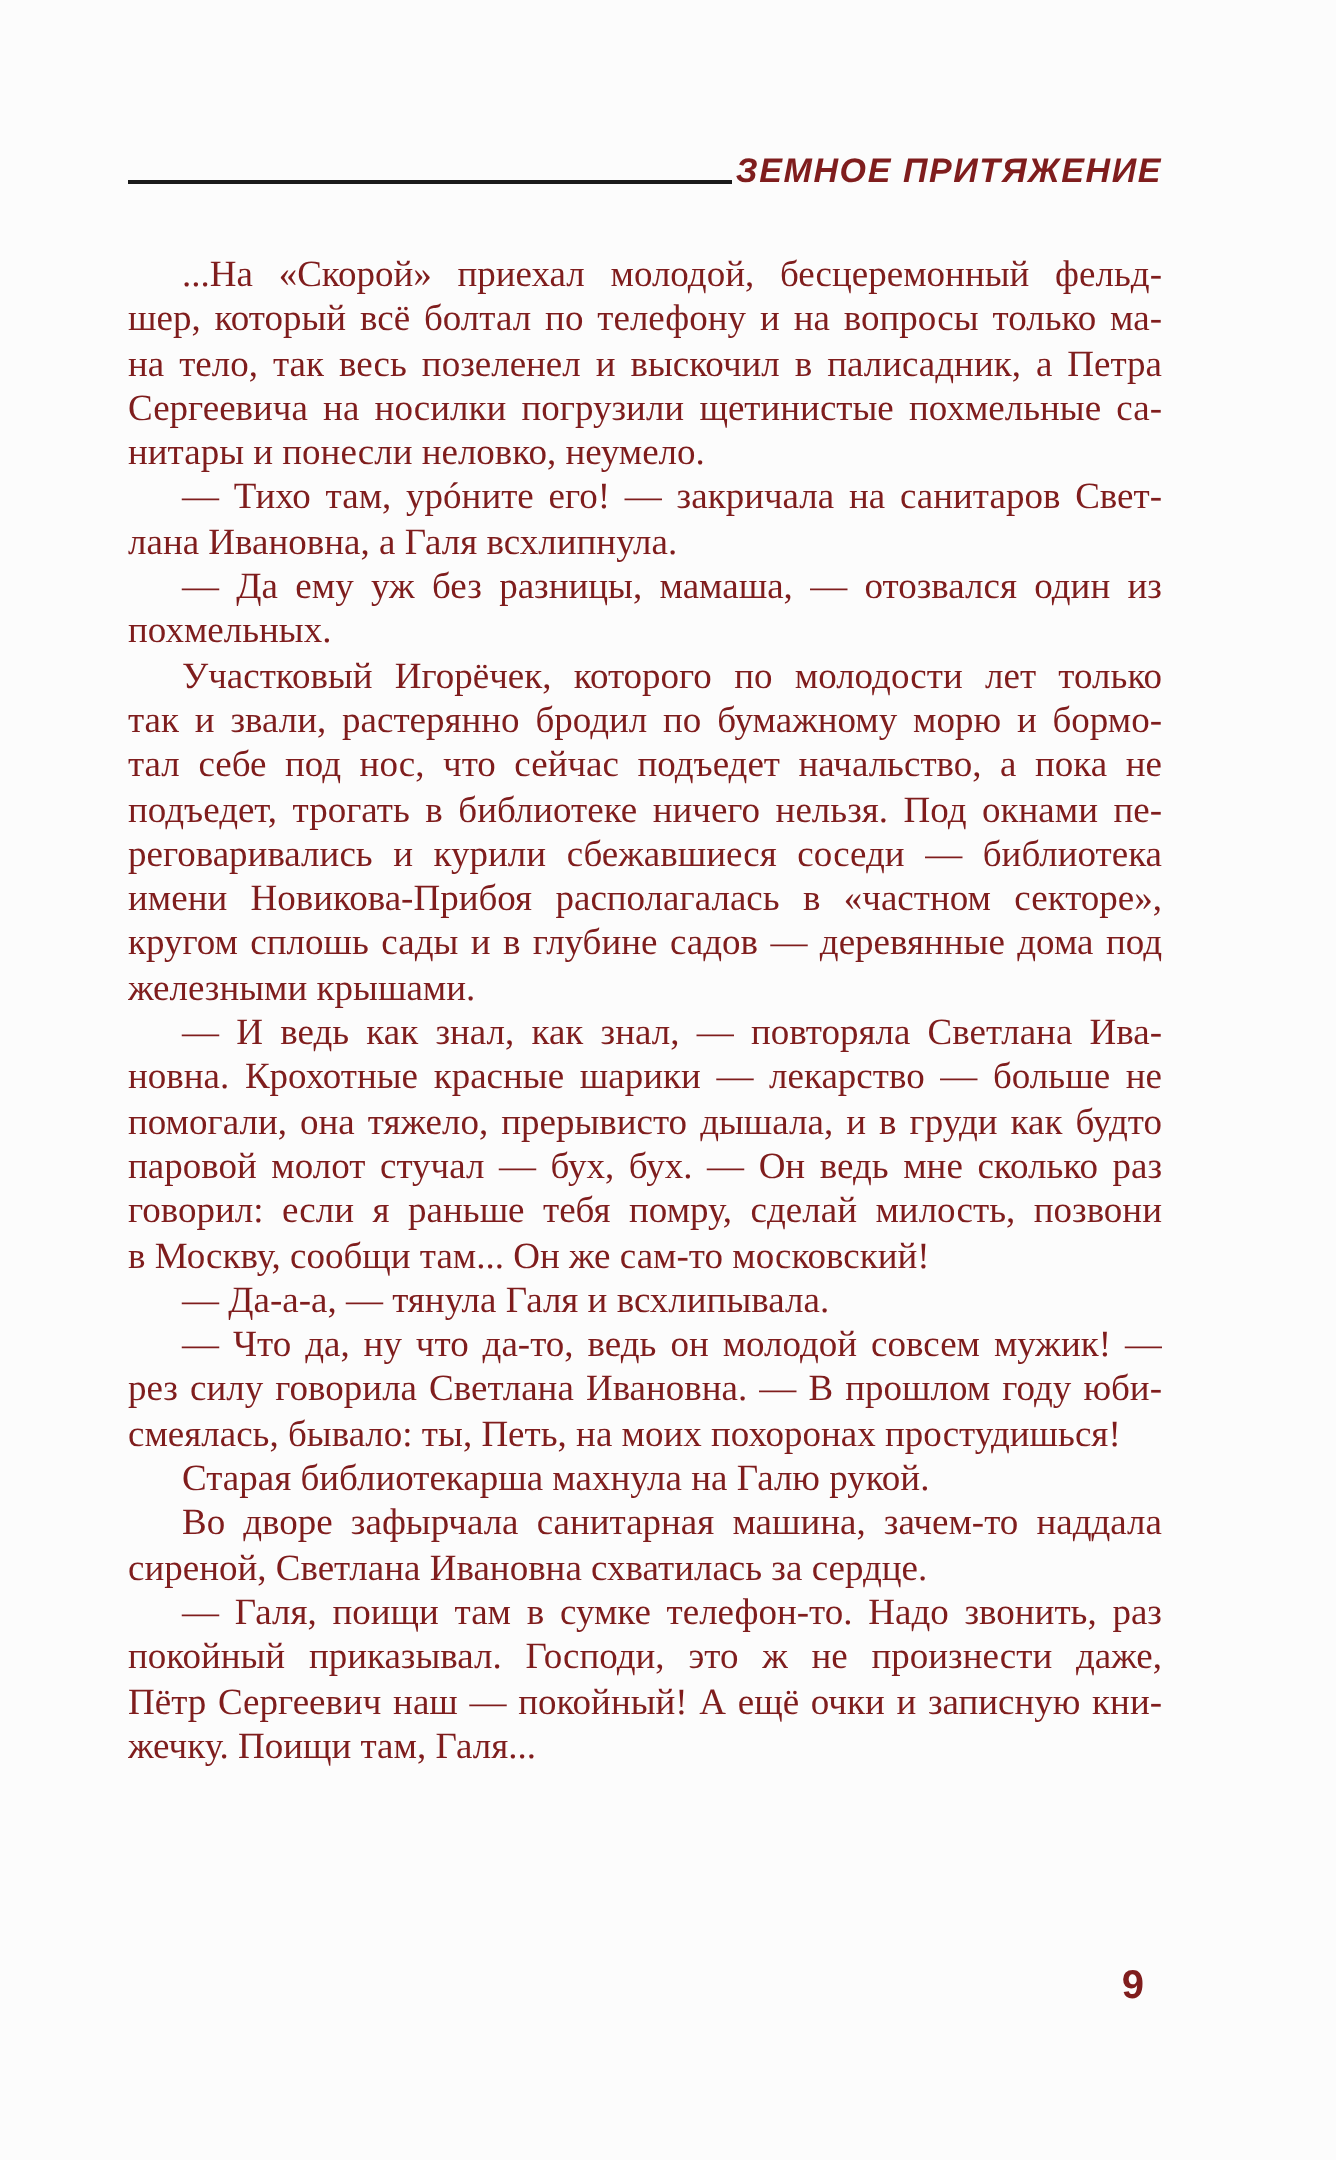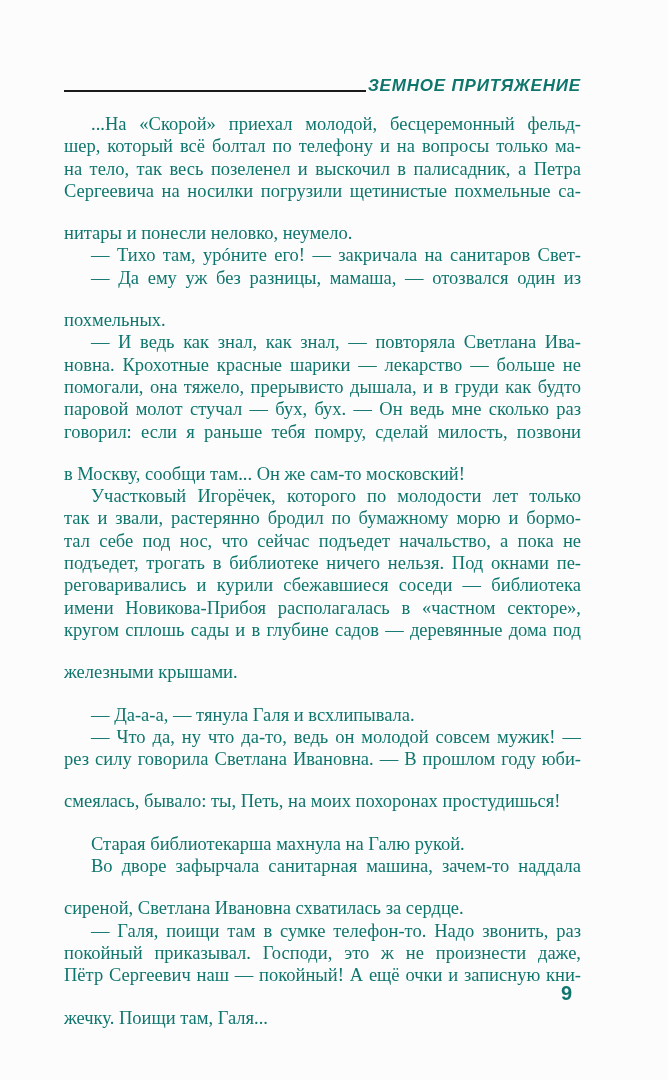--- a/index.html
+++ b/index.html
@@ -8,21 +8,21 @@
     background: #e9e9e9;
   }
   .page {
     position: relative;
     width: 668px;
     height: 1080px;
     margin: 0 auto;
     background: #fcfcfc;
     overflow: hidden;
     font-family: "Liberation Serif", "DejaVu Serif", serif;
-    color: #0f766e;
+    color: #7f1d1d;
   }
   
   .header {
     position: absolute;
     top: 76px;
     left: 64px;
     width: 517px;
     display: flex;
     align-items: flex-end;
   }
@@ -38,36 +38,36 @@
     font-style: italic;
     font-size: 17px;
     line-height: 19px;
     letter-spacing: 0.8px;
     white-space: nowrap;
     padding-left: 2px;
   }
   
   .body-text {
     position: absolute;
-    top: 113px;
+    top: 127px;
     left: 64px;
     width: 517px;
     font-size: 18.5px;
   }
   .para { margin: 0; padding: 0; }
   .line {
     height: 22.3px;
     line-height: 22.3px;
     text-align: justify;
     text-align-last: justify;
     overflow: hidden;
     white-space: normal;
   }
   .line.first { text-indent: 27px; }
-  .line.last  { text-align-last: left; margin-top: 20px; }
+  .line.last  { text-align-last: left; }
   
   .page-number {
     position: absolute;
     top: 981px;
     left: 64px;
     width: 508px;
     text-align: right;
     font-family: "Liberation Sans", "DejaVu Sans", sans-serif;
     font-weight: bold;
     font-size: 20px;
@@ -87,42 +87,43 @@
   <div class="body-text" id="body-text">
       <div class="para">
         <div class="line first">...На «Скорой» приехал молодой, бесцеремонный фельд-</div>
         <div class="line">шер, который всё болтал по телефону и на вопросы только ма-</div>
         <div class="line">на тело, так весь позеленел и выскочил в палисадник, а Петра</div>
         <div class="line">Сергеевича на носилки погрузили щетинистые похмельные са-</div>
         <div class="line last">нитары и понесли неловко, неумело.</div>
       </div>
       <div class="para">
         <div class="line first">— Тихо там, урóните его! — закричала на санитаров Свет-</div>
+        <div class="line last">лана Ивановна, а Галя всхлипнула.</div>
       </div>
       <div class="para">
         <div class="line first">— Да ему уж без разницы, мамаша, — отозвался один из</div>
         <div class="line last">похмельных.</div>
-      </div>
-      <div class="para">
-        <div class="line first">— И ведь как знал, как знал, — повторяла Светлана Ива-</div>
-        <div class="line">новна. Крохотные красные шарики — лекарство — больше не</div>
-        <div class="line">помогали, она тяжело, прерывисто дышала, и в груди как будто</div>
-        <div class="line">паровой молот стучал — бух, бух. — Он ведь мне сколько раз</div>
-        <div class="line">говорил: если я раньше тебя помру, сделай милость, позвони</div>
-        <div class="line last">в Москву, сообщи там... Он же сам-то московский!</div>
       </div>
       <div class="para">
         <div class="line first">Участковый Игорёчек, которого по молодости лет только</div>
         <div class="line">так и звали, растерянно бродил по бумажному морю и бормо-</div>
         <div class="line">тал себе под нос, что сейчас подъедет начальство, а пока не</div>
         <div class="line">подъедет, трогать в библиотеке ничего нельзя. Под окнами пе-</div>
         <div class="line">реговаривались и курили сбежавшиеся соседи — библиотека</div>
         <div class="line">имени Новикова-Прибоя располагалась в «частном секторе»,</div>
         <div class="line">кругом сплошь сады и в глубине садов — деревянные дома под</div>
         <div class="line last">железными крышами.</div>
+      </div>
+      <div class="para">
+        <div class="line first">— И ведь как знал, как знал, — повторяла Светлана Ива-</div>
+        <div class="line">новна. Крохотные красные шарики — лекарство — больше не</div>
+        <div class="line">помогали, она тяжело, прерывисто дышала, и в груди как будто</div>
+        <div class="line">паровой молот стучал — бух, бух. — Он ведь мне сколько раз</div>
+        <div class="line">говорил: если я раньше тебя помру, сделай милость, позвони</div>
+        <div class="line last">в Москву, сообщи там... Он же сам-то московский!</div>
       </div>
       <div class="para">
         <div class="line first last">— Да-а-а, — тянула Галя и всхлипывала.</div>
       </div>
       <div class="para">
         <div class="line first">— Что да, ну что да-то, ведь он молодой совсем мужик! — че-</div>
         <div class="line">рез силу говорила Светлана Ивановна. — В прошлом году юби-</div>
         <div class="line last">смеялась, бывало: ты, Петь, на моих похоронах простудишься!</div>
       </div>
       <div class="para">

